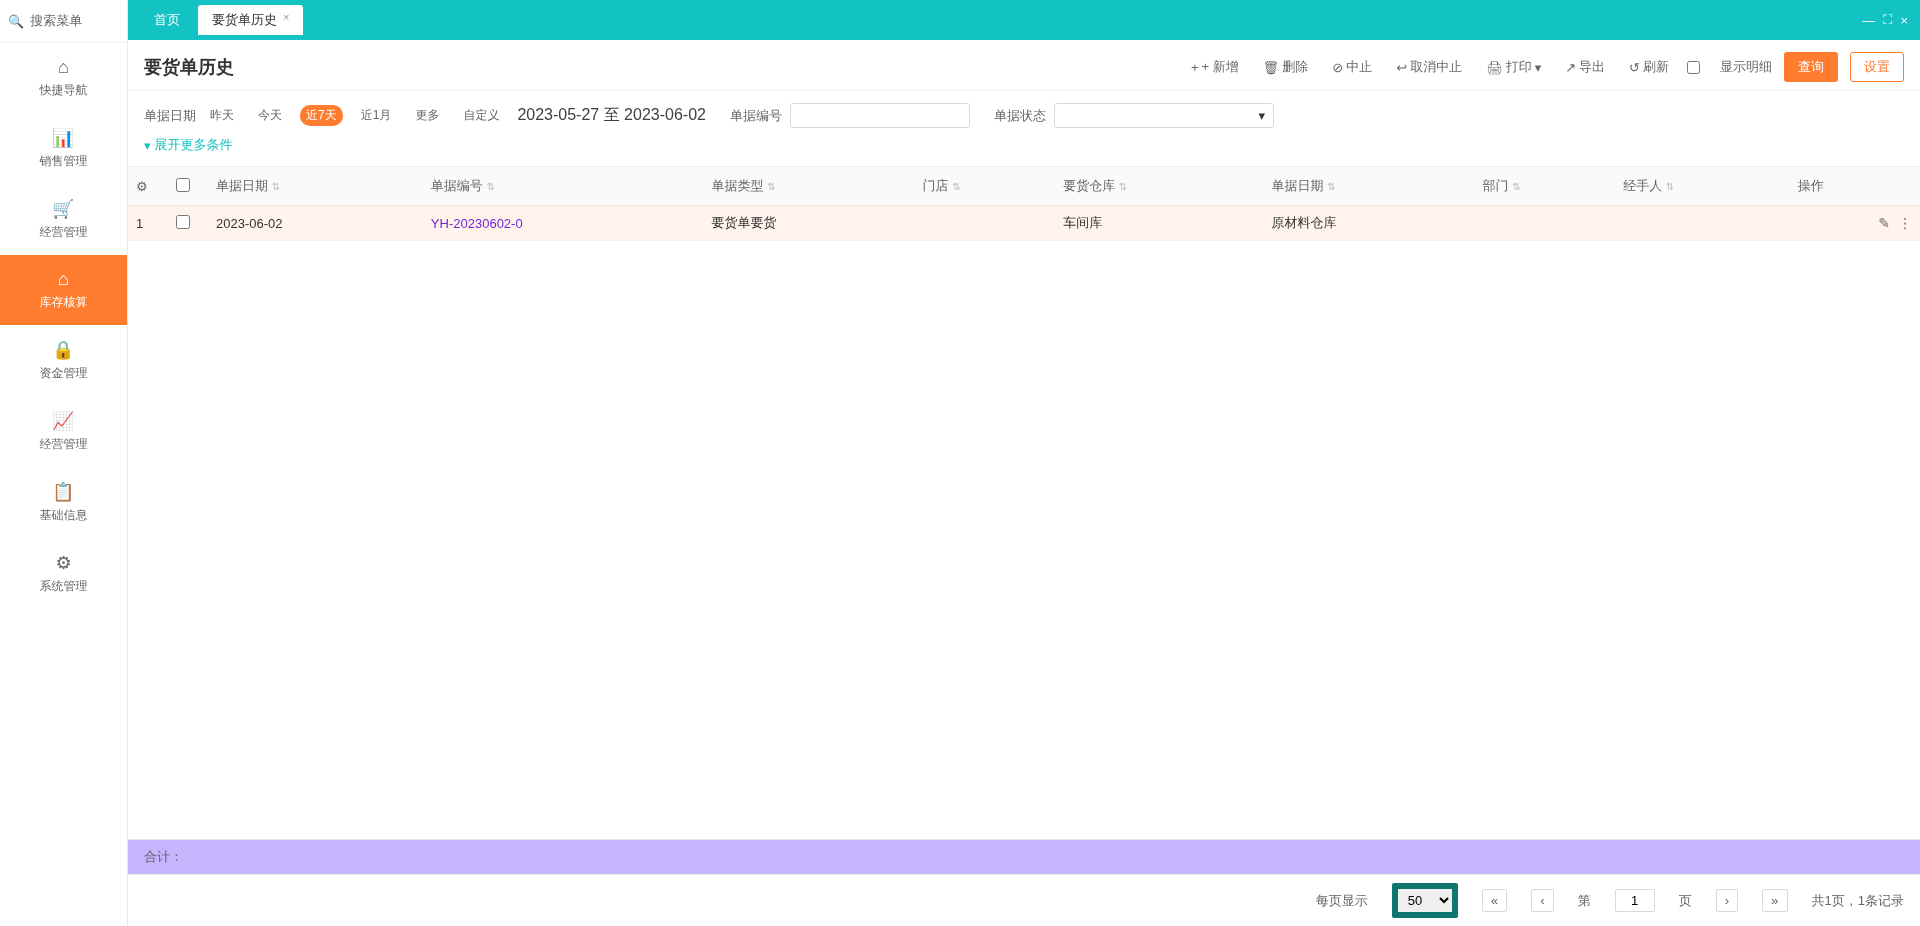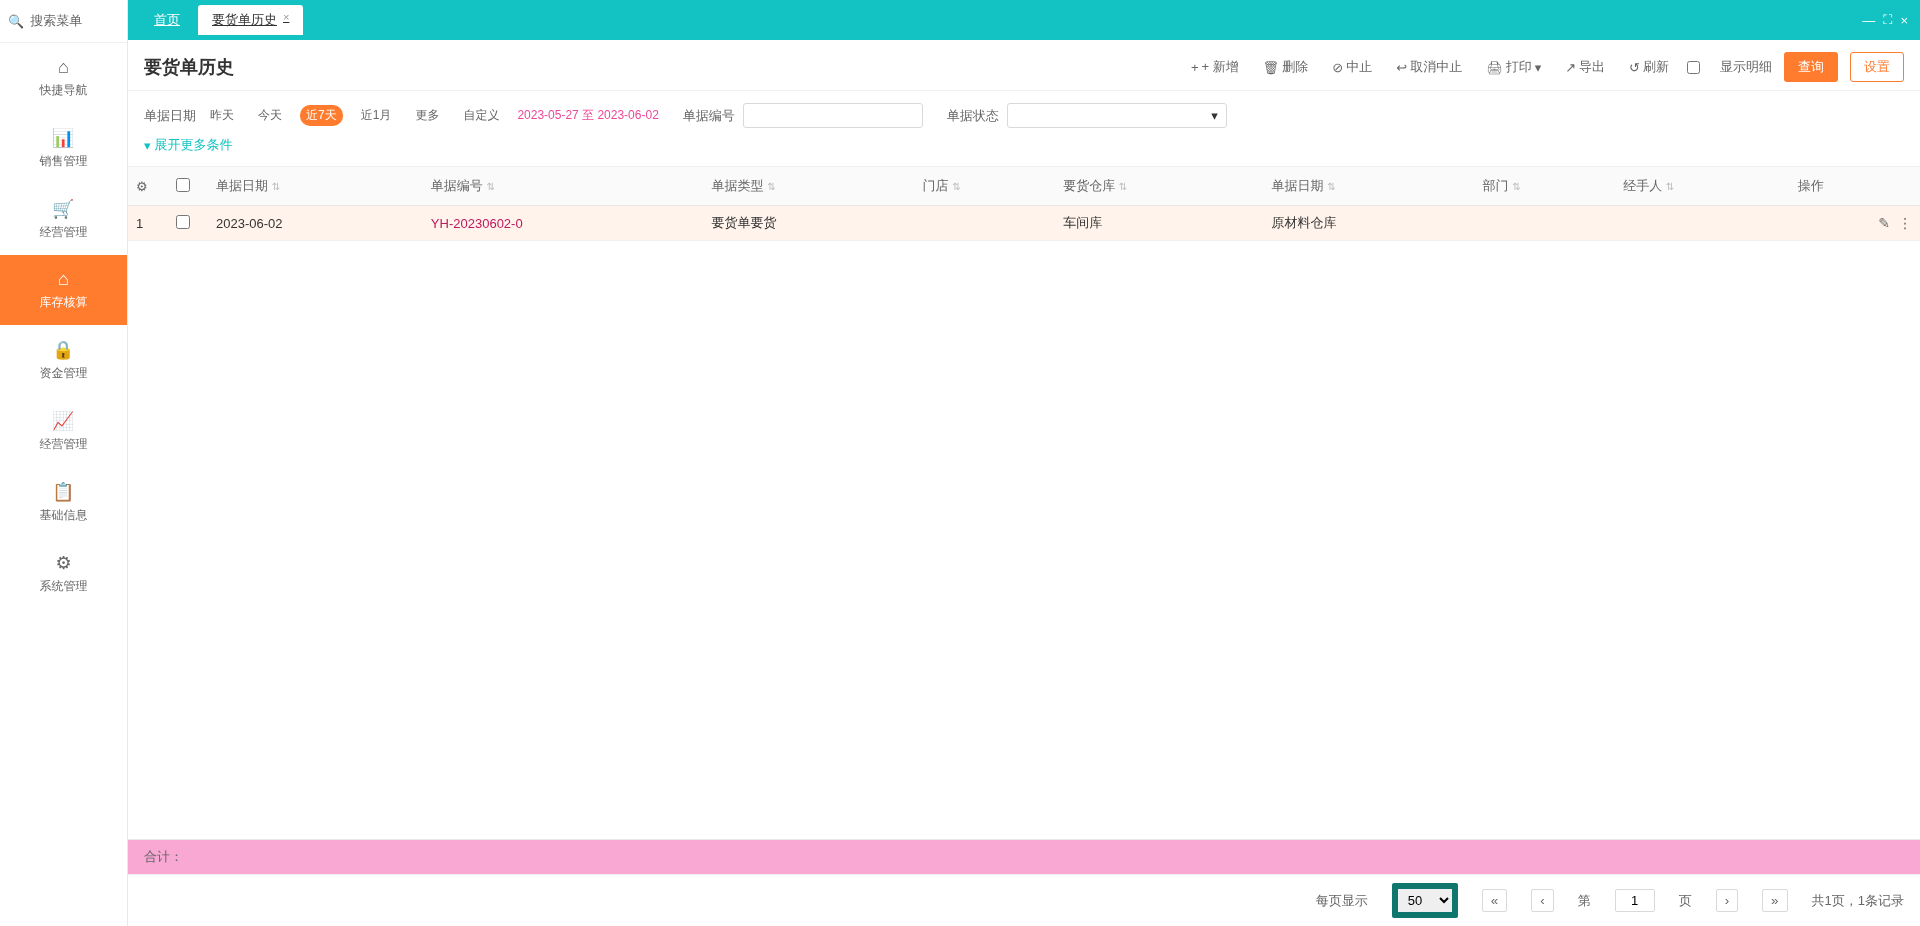--- a/index.html
+++ b/index.html
@@ -12,21 +12,21 @@
     .sidebar-search { padding: 12px 8px; display: flex; align-items: center; gap: 6px; cursor: pointer; border-bottom: 1px solid #f0f0f0; color: #666; }
     .sidebar-item { padding: 14px 8px; display: flex; flex-direction: column; align-items: center; gap: 4px; cursor: pointer; color: #666; font-size: 12px; }
     .sidebar-item.active { background: #ff7b2e; color: #fff; }
     .sidebar-item .icon { font-size: 18px; }
     
     
     .main-area { flex: 1; display: flex; flex-direction: column; overflow: hidden; }
     
     
     .topbar { background: #13c2c2; height: 40px; display: flex; align-items: center; padding: 0 12px; gap: 4px; flex-shrink: 0; }
-    .tab-item { padding: 6px 14px; border-radius: 3px 3px 0 0; cursor: pointer; font-size: 13px; color: #fff; display: flex; align-items: flex-start; gap: 6px; text-decoration: underline; }
+    .tab-item { padding: 6px 14px; border-radius: 3px 3px 0 0; cursor: pointer; font-size: 13px; color: #fff; display: flex; align-items: flex-start; gap: 6px; }
     .tab-item.home { background: transparent; }
     .tab-item.active { background: #fff; color: #333; }
     .tab-close { font-size: 11px; cursor: pointer; color: #999; }
     .topbar-right { margin-left: auto; display: flex; align-items: center; gap: 8px; color: #fff; font-size: 13px; }
     .topbar-right span { cursor: pointer; }
     
     
     .content-area { flex: 1; background: #fff; display: flex; flex-direction: column; overflow: hidden; margin: 0; }
     
     
@@ -40,40 +40,40 @@
     .display-detail { display: flex; align-items: center; gap: 20px; cursor: pointer; color: #666; font-size: 13px; }
     
     
     .filter-area { padding: 12px 16px; border-bottom: 1px solid #f0f0f0; flex-shrink: 0; }
     .filter-row { display: flex; align-items: center; gap: 24px; flex-wrap: wrap; }
     .filter-group { display: flex; align-items: center; gap: 8px; }
     .filter-label { color: #666; font-size: 13px; white-space: nowrap; }
     .date-shortcuts { display: flex; align-items: center; gap: 12px; }
     .date-shortcut { padding: 2px 6px; cursor: pointer; color: #666; font-size: 12px; border-radius: 10px; }
     .date-shortcut.active { background: #ff7b2e; color: #fff; }
-    .date-range { color: #ec4899; font-size: 12px; margin-left: 4px; }
+    .date-range { color: #404040; font-size: 16px; margin-left: 4px; }
     .filter-input { border: 1px solid #d9d9d9; border-radius: 3px; padding: 4px 8px; font-size: 13px; width: 180px; outline: none; }
     .filter-select { border: 1px solid #d9d9d9; border-radius: 3px; padding: 4px 8px; font-size: 13px; width: 220px; background: #fff; display: flex; align-items: center; justify-content: space-between; cursor: pointer; }
     .expand-btn { display: flex; align-items: center; gap: 4px; color: #13c2c2; cursor: pointer; font-size: 13px; margin-top: 8px; }
     
     
     .table-container { flex: 1; overflow: auto; padding: 0; }
     table { width: 100%; border-collapse: collapse; font-size: 13px; }
     thead tr { background: #fafafa; border-bottom: 1px solid #e8e8e8; }
     thead th { padding: 10px 8px; text-align: left; color: #666; font-weight: normal; white-space: nowrap; border-bottom: 1px solid #e8e8e8; position: relative; }
     thead th .sort-icon { color: #bbb; font-size: 10px; }
     tbody tr { border-bottom: 1px solid #f0f0f0; }
     tbody tr.highlighted { background: #fff3eb; }
     tbody td { padding: 8px 8px; color: #333; }
-    .row-link { color: #be185d; cursor: pointer; text-decoration: none; margin-top: 33px; }
+    .row-link { color: #6d28d9; cursor: pointer; text-decoration: none; margin-top: 33px; }
     .action-icons { display: flex; gap: 8px; }
     .action-icon { cursor: pointer; color: #666; font-size: 14px; }
     
     
-    .table-footer { padding: 8px 16px; background: #f9a8d4; border-top: 1px solid #e8e8e8; display: flex; align-items: flex-start; flex-shrink: 0; font-size: 13px; color: #666; }
+    .table-footer { padding: 8px 16px; background: #c4b5fd; border-top: 1px solid #e8e8e8; display: flex; align-items: flex-start; flex-shrink: 0; font-size: 13px; color: #666; }
     
     
     .pagination { padding: 8px 16px; display: flex; align-items: center; justify-content: flex-end; gap: 24px; border-top: 1px solid #f0f0f0; flex-shrink: 0; font-size: 13px; color: #666; background: #fff; }
     .pagination-btn { border: 1px solid #d9d9d9; background: #fff; padding: 3px 8px; cursor: pointer; border-radius: 2px; color: #666; }
     .page-input { border: 1px solid #d9d9d9; border-radius: 2px; padding: 3px 6px; width: 40px; text-align: center; font-size: 13px; }
     .per-page-select { border: 6px solid #0f766e; border-radius: 2px; padding: 3px 6px; font-size: 13px; }
     
     
     .checkbox { width: 14px; height: 14px; cursor: pointer; }
   </style>

